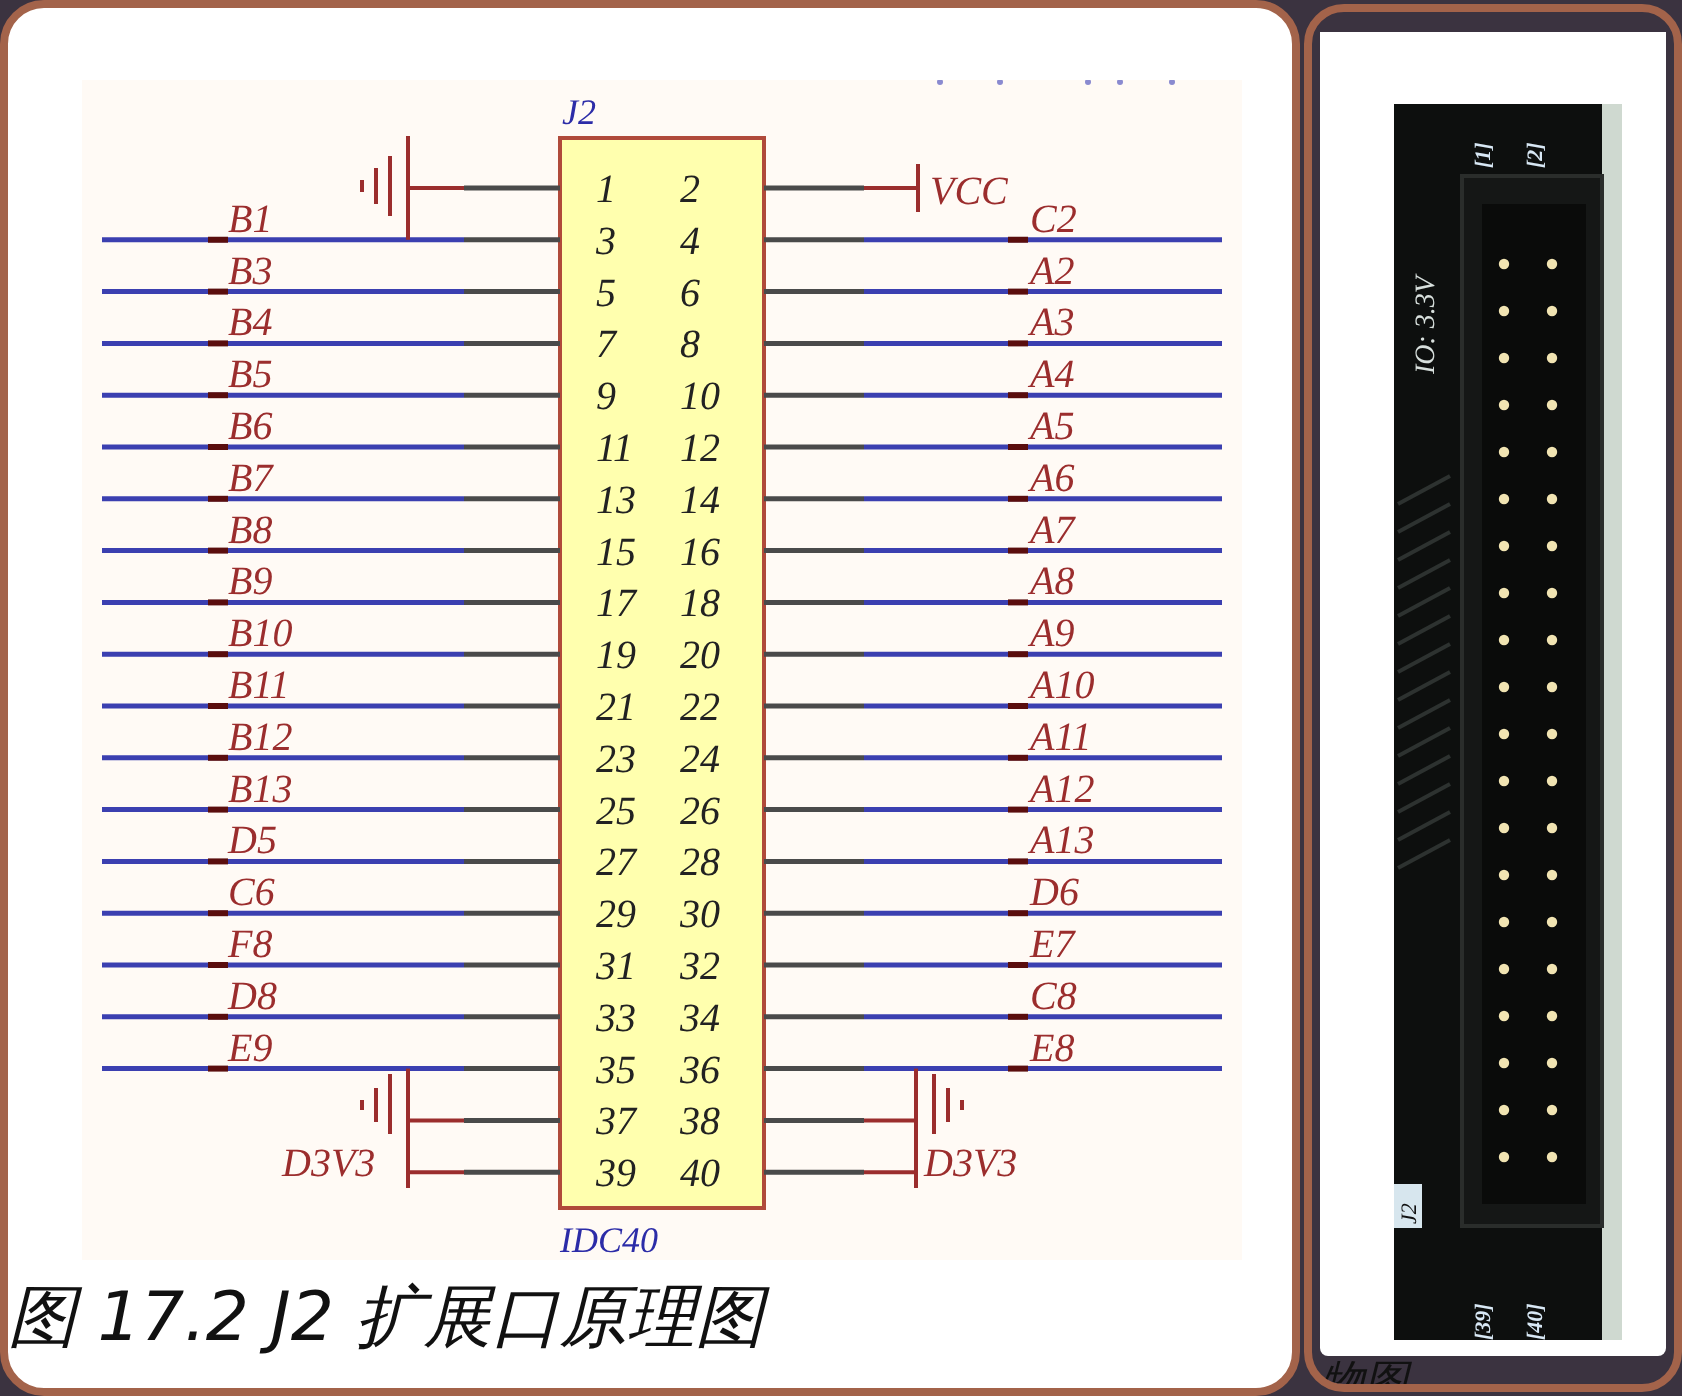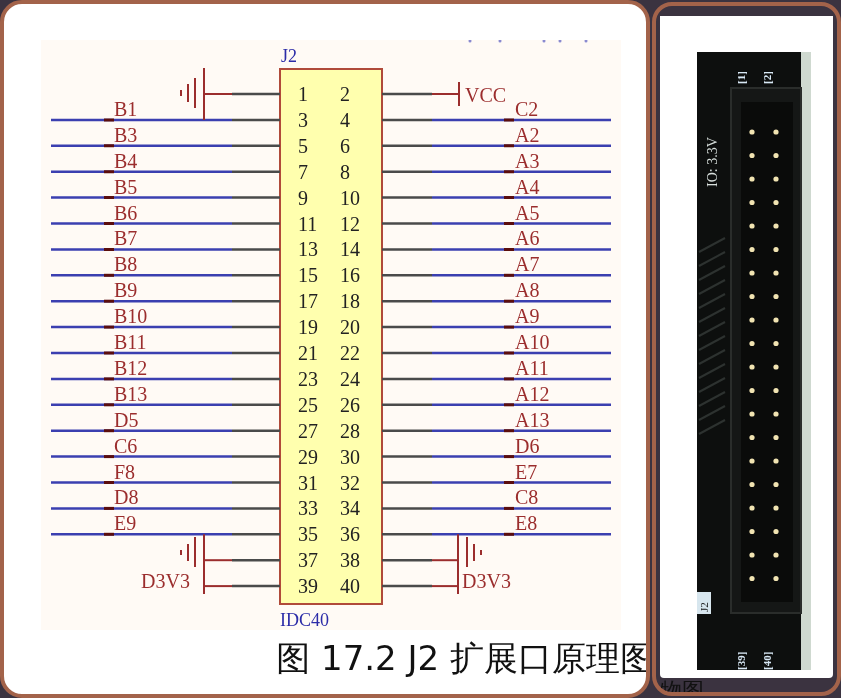--- a/index.html
+++ b/index.html
@@ -3,31 +3,31 @@
 <meta charset="utf-8">
 <style>
   html, body { margin:0; padding:0; }
   body {
     width:841px; height:698px; position:relative; overflow:hidden;
     background:#3b3340;
     font-family:"Liberation Serif", serif;
   }
   .card {
     position:absolute; box-sizing:border-box;
-    border:4px solid #a3634a; background:#ffffff; overflow:hidden;
+    border:4px solid #a3634a; background:#ffffff; overflow:hidden;font-style:italic;
   }
   .card-left { left:0; top:0; width:650px; height:698px; border-radius:22px; }
   .card-right { left:652px; top:2px; width:189px; height:694px; border-radius:20px; background:#3b3340; }
   .card-right .inner {
     position:absolute; left:4px; top:10px; right:4px; bottom:14px; background:#ffffff;
     border-radius:0 0 4px 4px;
   }
   .schematic { position:absolute; left:37px; top:36px; width:580px; height:590px; background:#fffaf5; }
   .caption {
-    position:absolute; left:0; width:650px; top:632px; text-align:right;
+    position:absolute; left:0; width:650px; top:632px; text-align:left;
     font-family:"DejaVu Sans", sans-serif; font-size:34px; color:#111; letter-spacing:0px;
   }
   svg text { font-family:"Liberation Serif", serif; }
   .photo {
     position:absolute; left:37px; top:36px; width:114px; height:618px; background:#0c0d0c; overflow:hidden;
   }
   .photo-caption { position:absolute; left:0; top:660px; font-family:"DejaVu Sans", sans-serif; font-size:22px; color:#111; }
 </style>
 </head>
 <body>

